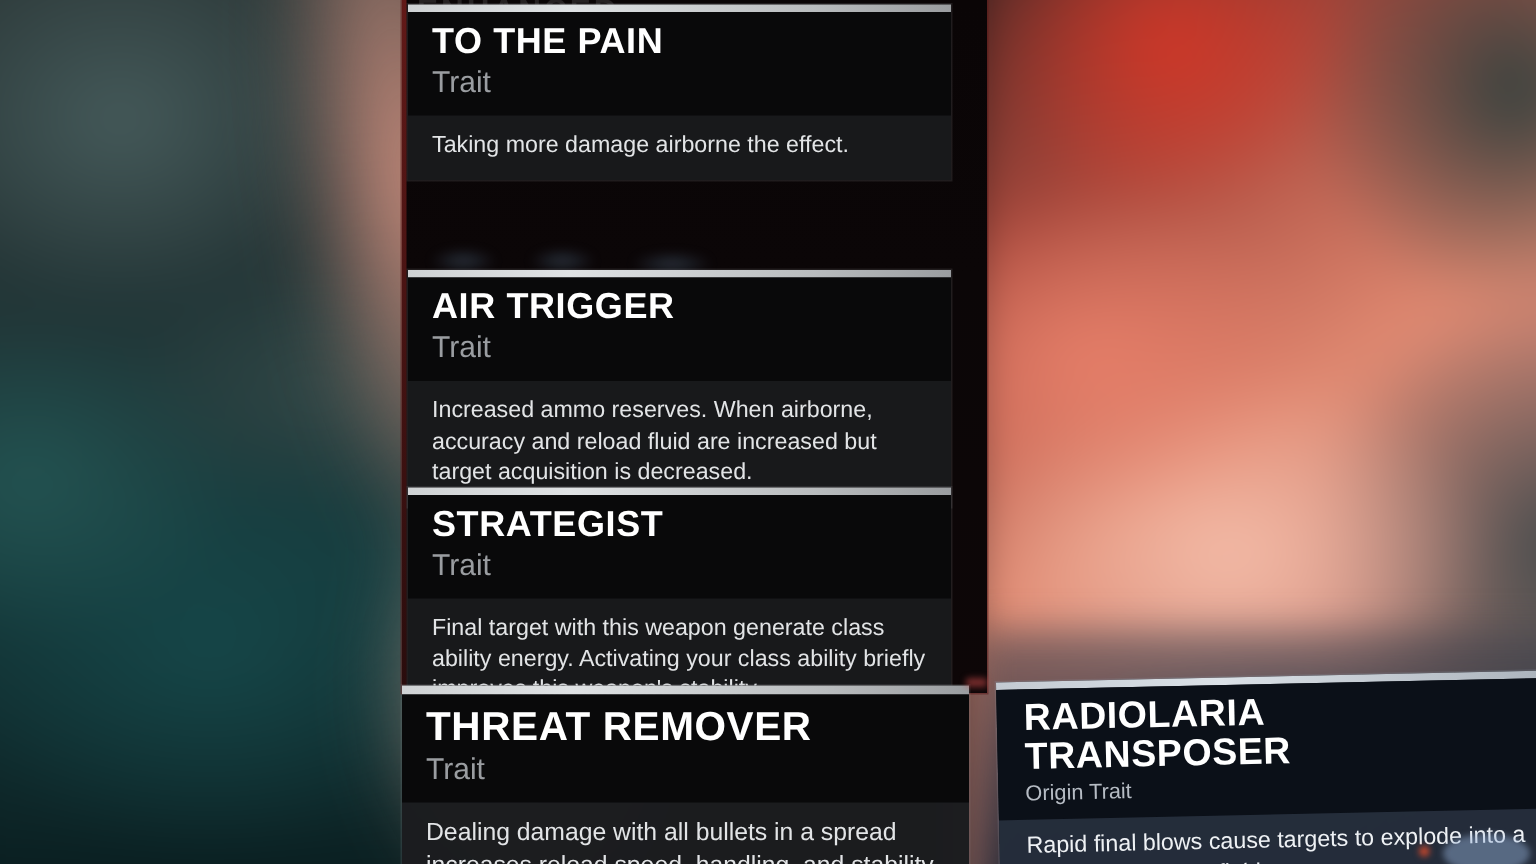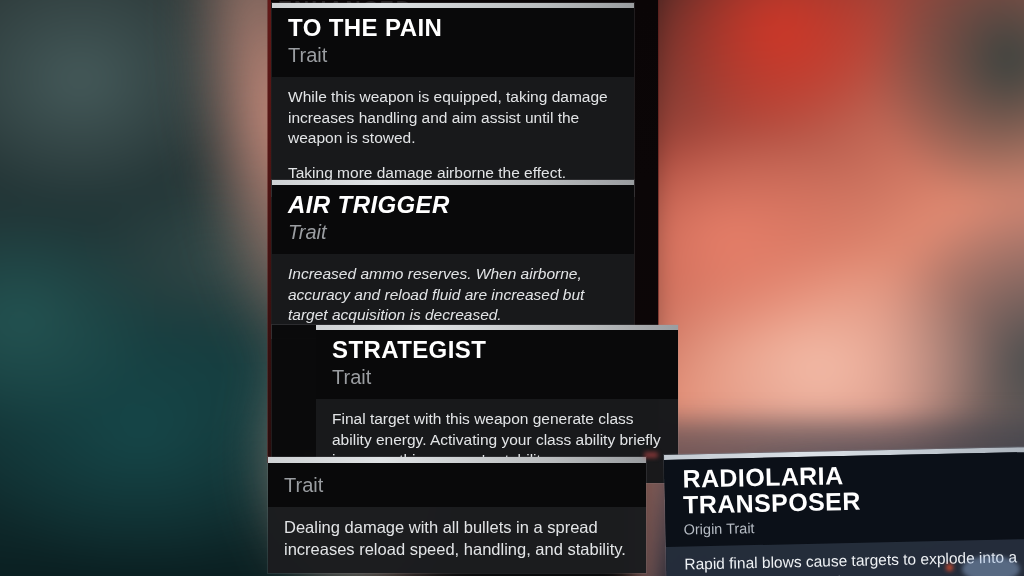--- a/index.html
+++ b/index.html
@@ -152,22 +152,22 @@
     color: #e2e4e6;
     font-size: 15.5px;
     line-height: 1.33;
   }
   .card-body p + p {
     margin-top: 14px;
   }
 
   
   #card-to-the-pain  { left: 272px; top: 3px;   width: 362px; }
-  #card-air-trigger  { left: 272px; top: 180px; width: 362px; font-style: italic; }
-  #card-strategist   { left: 272px; top: 325px; width: 362px; padding-left: 44px; }
+  #card-air-trigger  { left: 272px; top: 180px; width: 362px; }
+  #card-strategist   { left: 272px; top: 325px; width: 362px; }
 
   
   #card-threat-remover {
     left: 268px; top: 457px; width: 378px;
     background: rgba(8,8,9,.97);
   }
   #card-threat-remover .card-topbar { height: 6px; }
   #card-threat-remover .card-title { font-size: 27px; }
   #card-threat-remover .card-body { background: rgba(30,31,33,.90); }
   #card-threat-remover .card-body p { font-size: 16.5px; }
@@ -223,21 +223,20 @@
   <div class="smudge" style="left:286px; top:446px; width:46px;"></div>
   <div class="smudge" style="left:420px; top:448px; width:60px;"></div>
 
   <div class="card" id="card-to-the-pain">
     <div class="card-topbar"></div>
     <div class="card-head">
       <div class="card-title">TO THE PAIN</div>
       <div class="card-sub">Trait</div>
     </div>
     <div class="card-body">
-      <p>While this weapon is equipped, taking damage increases handling and aim assist until the weapon is stowed.</p>
       <p>Taking more damage airborne the effect.</p>
     </div>
   </div>
 
   <div class="card" id="card-air-trigger">
     <div class="card-topbar"></div>
     <div class="card-head">
       <div class="card-title">AIR TRIGGER</div>
       <div class="card-sub">Trait</div>
     </div>
@@ -253,20 +252,21 @@
       <div class="card-sub">Trait</div>
     </div>
     <div class="card-body">
       <p>Final target with this weapon generate class ability energy. Activating your class ability briefly improves this weapon's stability.</p>
     </div>
   </div>
 
   <div class="card" id="card-threat-remover">
     <div class="card-topbar"></div>
     <div class="card-head">
+      <div class="card-title">THREAT REMOVER</div>
       <div class="card-sub">Trait</div>
     </div>
     <div class="card-body">
       <p>Dealing damage with all bullets in a spread increases reload speed, handling, and stability.</p>
     </div>
   </div>
 
   <div class="card" id="card-radiolaria">
     <div class="card-topbar"></div>
     <div class="card-head">

